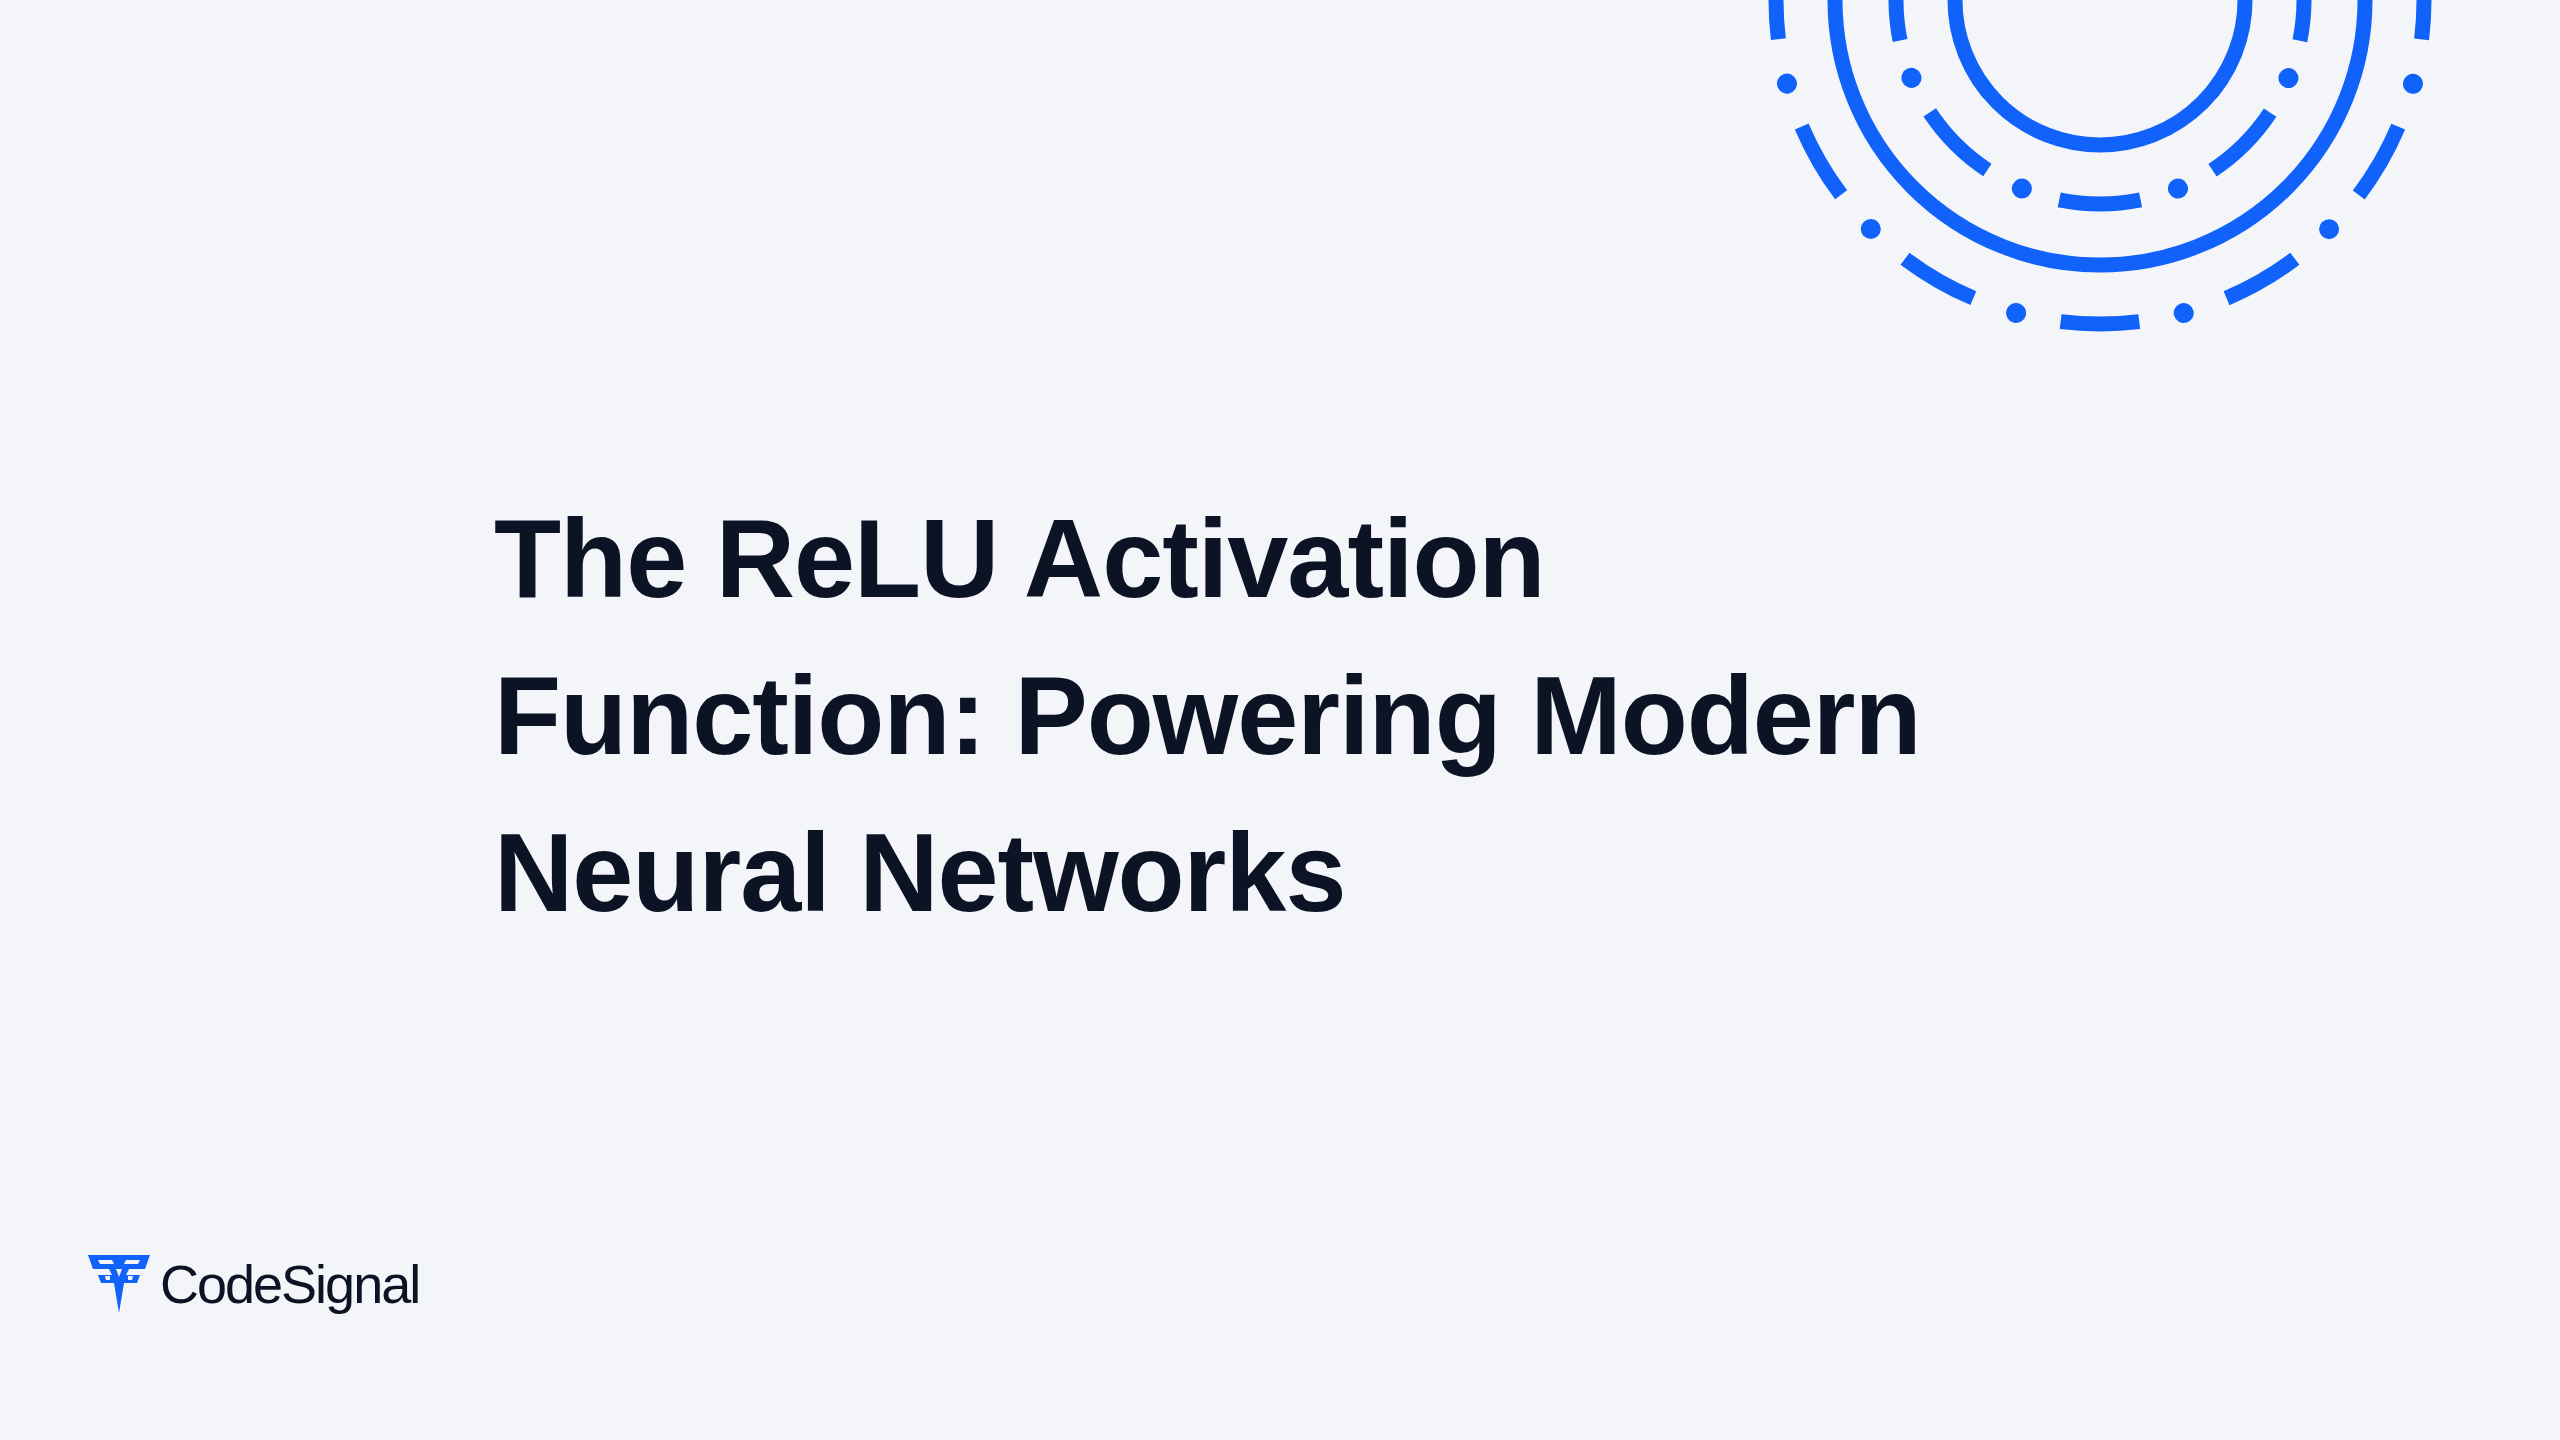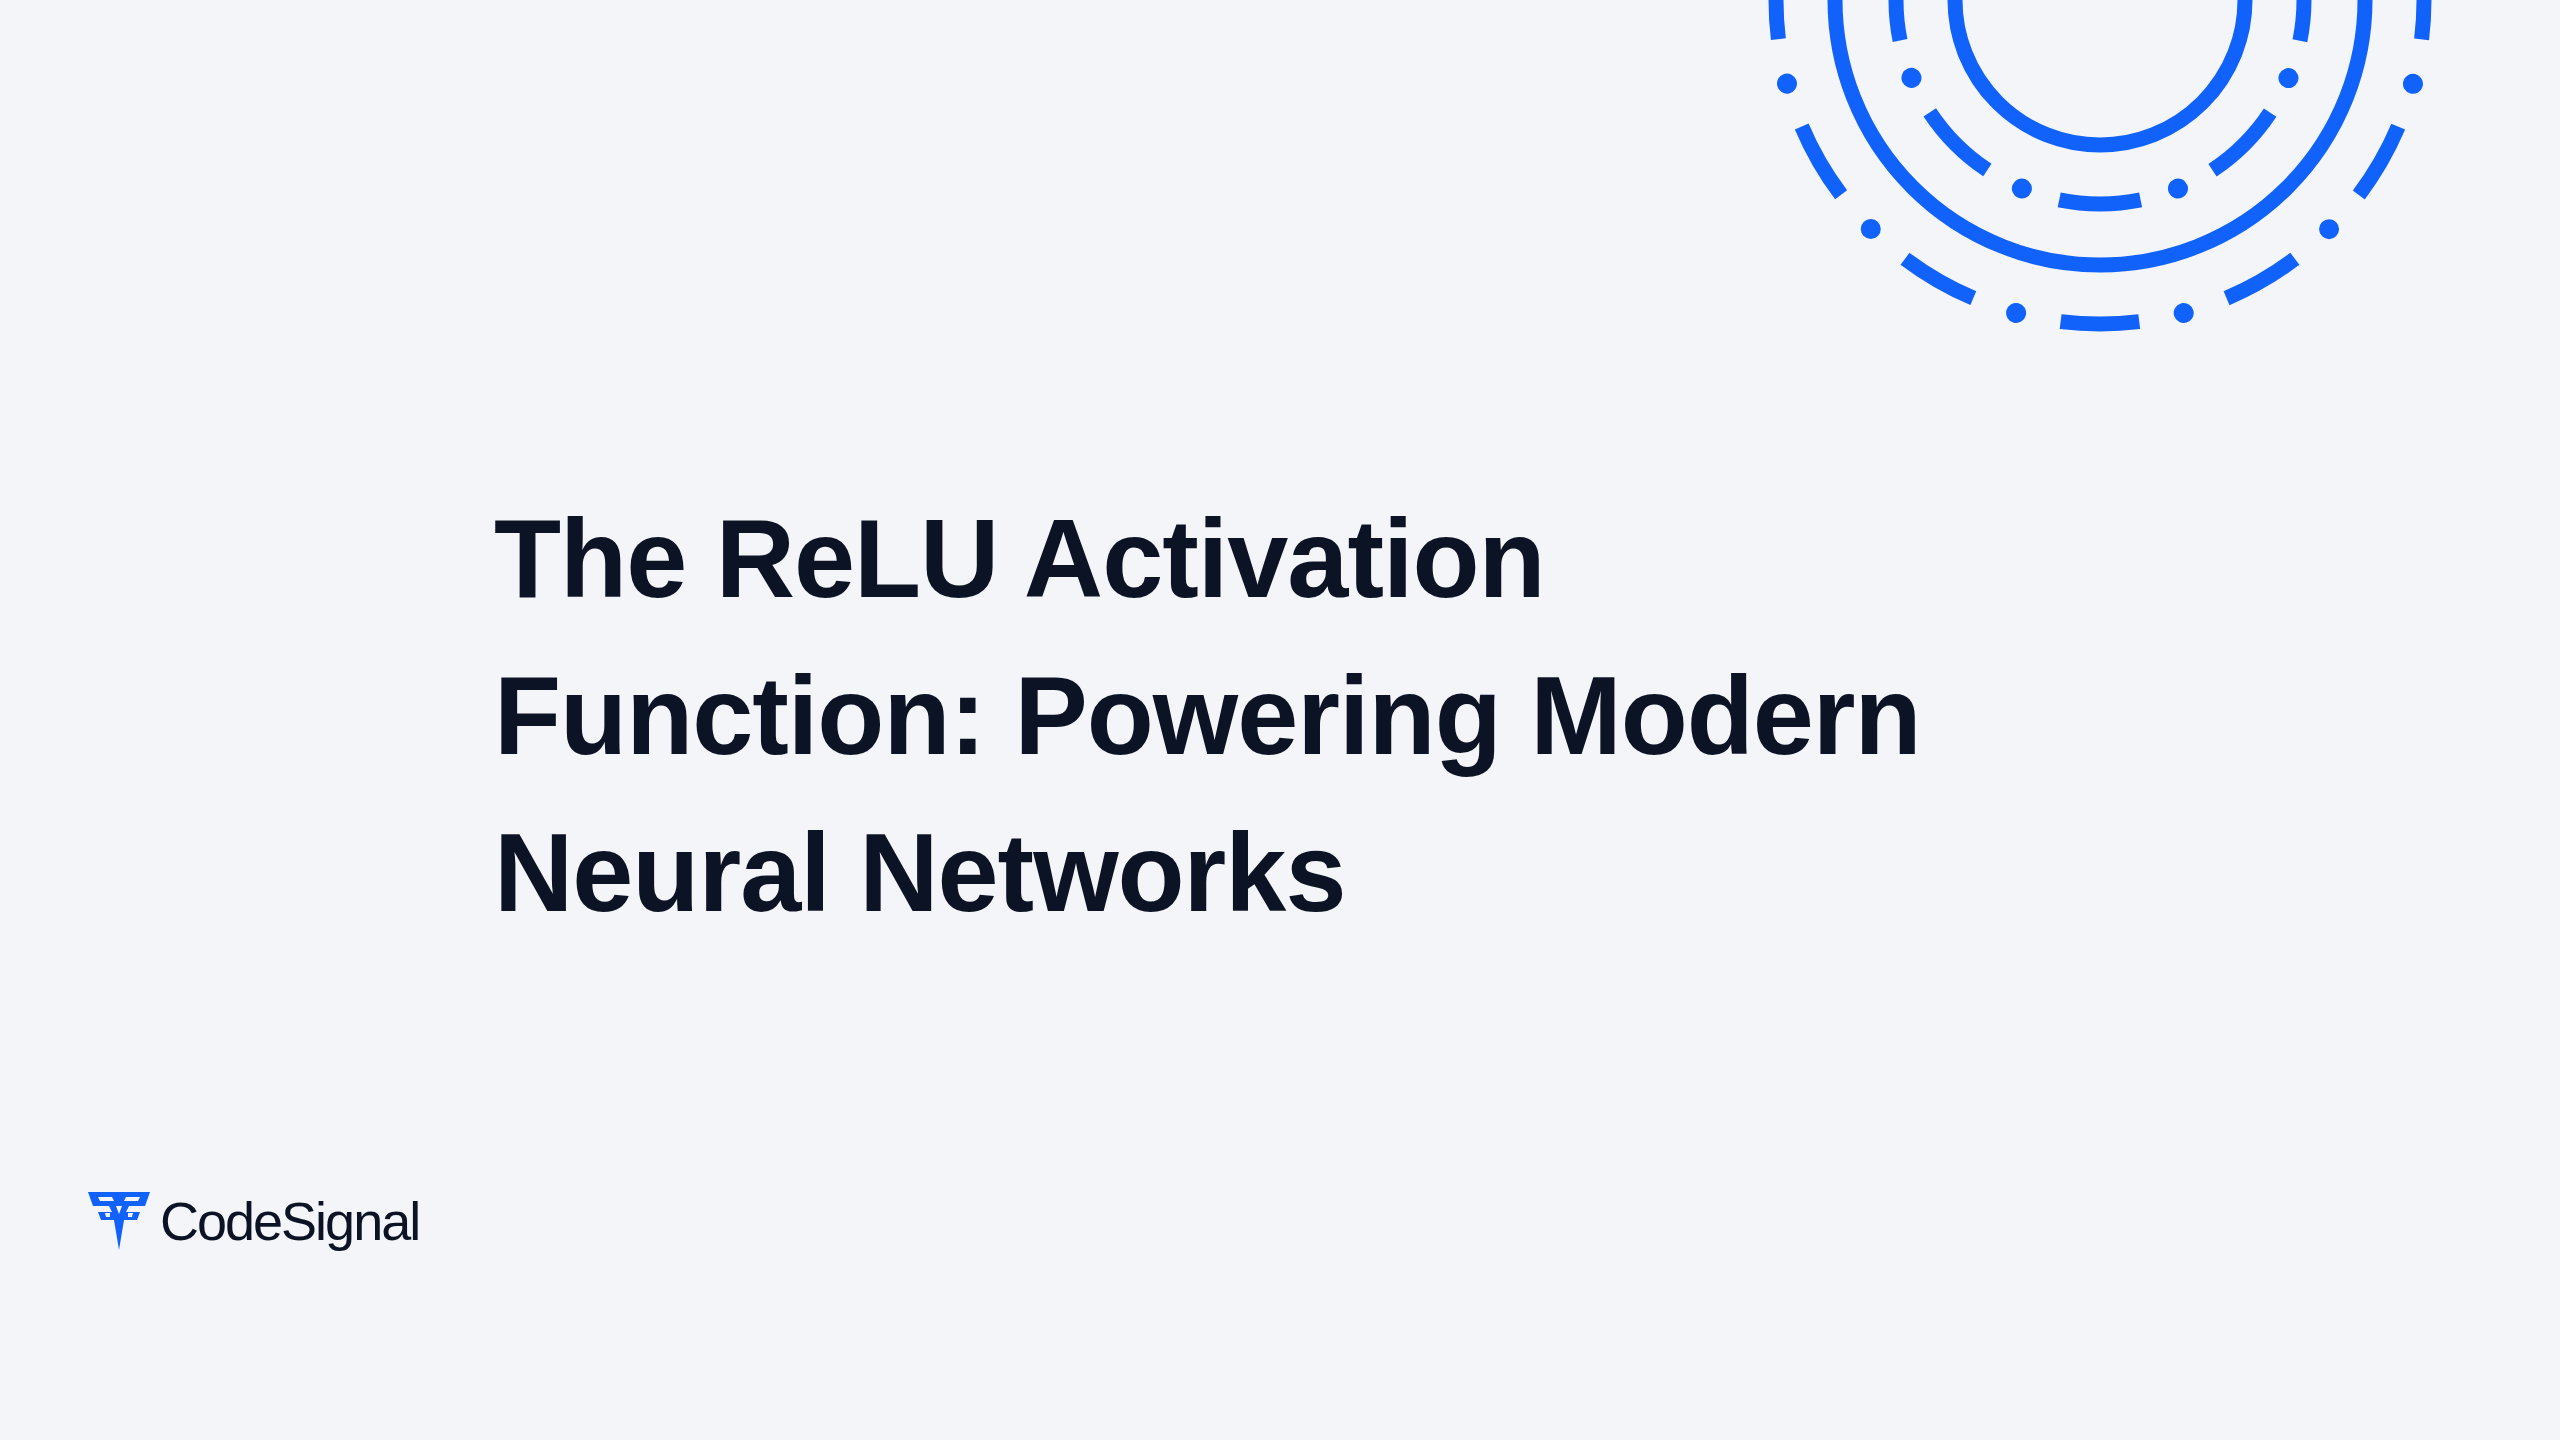--- a/index.html
+++ b/index.html
@@ -1,20 +1,20 @@
 <!DOCTYPE html>
 <html><head>
 <meta charset="utf-8">
 <style>
   html, body { margin:0; padding:0; }
   body { width:2560px; height:1440px; background:#f3f5f9; position:relative; overflow:hidden; font-family:"Liberation Sans", sans-serif; }
   .deco { position:absolute; left:0; top:0; width:2560px; height:1440px; }
   .title { position:absolute; left:494px; top:480px; width:1600px; margin:0; font-family:"Liberation Sans", sans-serif; font-weight:700; font-size:112px; line-height:157px; color:#0b1324; letter-spacing:-1px; transform:scaleX(0.98); transform-origin:left top; }
   .title span { display:block; white-space:nowrap; }
-  .logo { position:absolute; left:86px; top:1188px; display:flex; align-items:center; height:66px; }
+  .logo { position:absolute; left:86px; top:1251px; display:flex; align-items:center; height:66px; }
   .logo-mark { width:66px; height:62px; margin-right:8px; }
   .logo-text { font-family:"Liberation Sans", sans-serif; font-size:54px; color:#0b1324; letter-spacing:-2px; line-height:1; }
 </style>
 </head>
 <body>
 
 <svg class="deco" viewBox="0 0 2560 1440" xmlns="http://www.w3.org/2000/svg">
   <g fill="none" stroke="#1062fb">
     <circle cx="2100" cy="0" r="145" stroke-width="15"></circle>
     <circle cx="2100" cy="0" r="204" stroke-width="15" stroke-dasharray="82 78.2" stroke-dashoffset="41"></circle>

